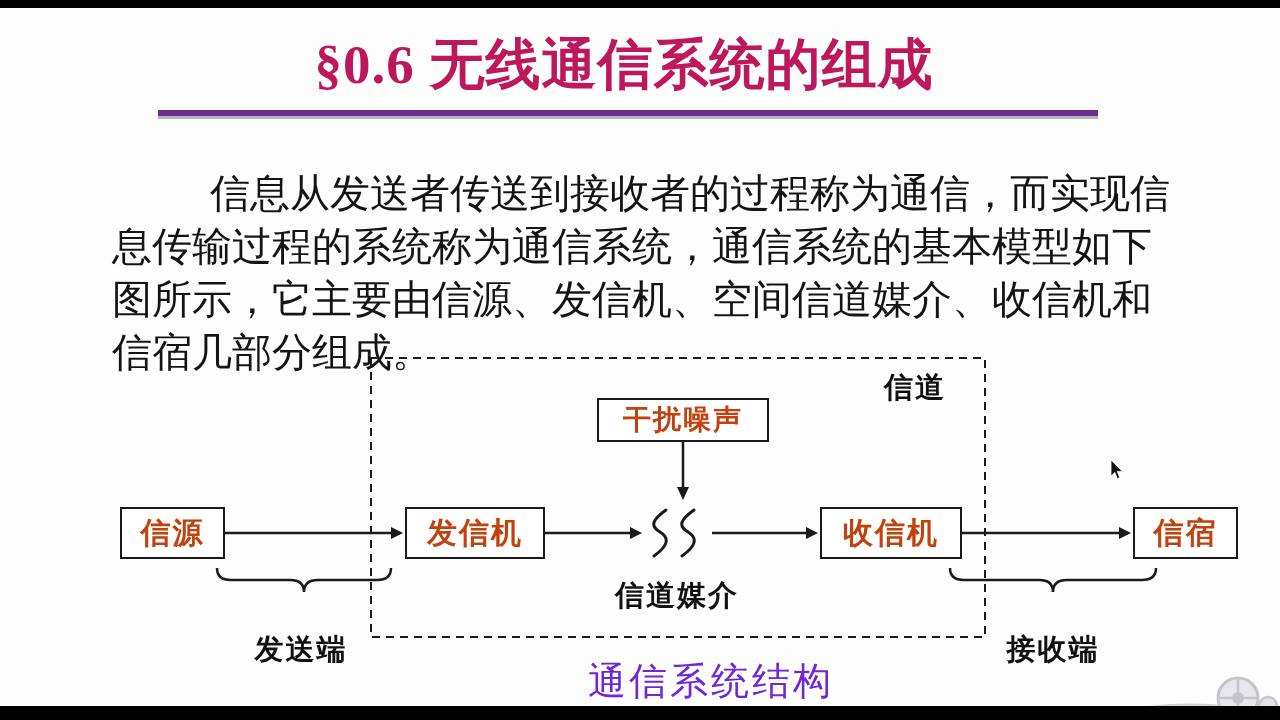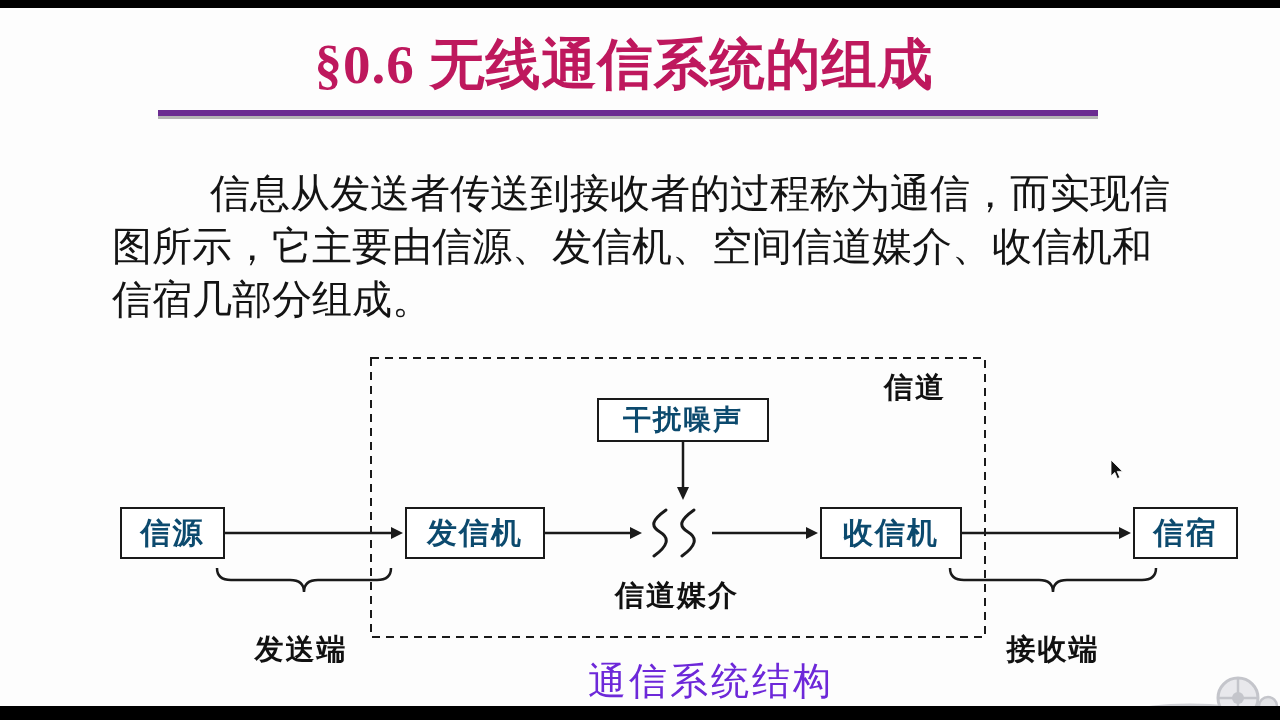--- a/index.html
+++ b/index.html
@@ -28,21 +28,21 @@
     font-size:40px; line-height:53px; color:#141414;margin-top:20px;
   }
   .para .line.first { text-indent:98px; }
 
   .diagram { position:absolute; top:350px; left:0; width:1280px; height:370px; }
   .diagram svg.gfx { position:absolute; top:0; left:0; }
 
   .dbox {
     position:absolute; border:2.5px solid #1a1a1a; background:#fff;
     display:flex; align-items:center; justify-content:center;
-    font-weight:700; font-size:30px; color:#0c4a6e; letter-spacing:2px;
+    font-weight:700; font-size:30px; color:#c2410c; letter-spacing:2px;
   }
   .dlabel {
     position:absolute; font-weight:700; font-size:29px; color:#111;
     text-align:center; letter-spacing:2px;
   }
   .caption {
     position:absolute; top:306px; left:511px; width:400px;
     text-align:center; font-size:38px; font-weight:400; color:#6d28d9;
     letter-spacing:3px;
   }
@@ -54,20 +54,21 @@
 <body>
 
 <div class="bar bar-top"></div>
 <div class="bar bar-bottom"></div>
 
 <div class="title">§0.6 无线通信系统的组成</div>
 <div class="rule" style="background: rgb(107, 44, 145);"></div>
 
 <div class="para">
   <div class="line first">信息从发送者传送到接收者的过程称为通信，而实现信</div>
+  <div class="line">息传输过程的系统称为通信系统，通信系统的基本模型如下</div>
   <div class="line">图所示，它主要由信源、发信机、空间信道媒介、收信机和</div>
   <div class="line">信宿几部分组成。</div>
 </div>
 
 <div class="diagram">
 
   <svg class="gfx" width="1280" height="370" viewBox="0 0 1280 370">
 
     <rect x="371" y="8" width="614" height="279" fill="none" stroke="#1a1a1a" stroke-width="2" stroke-dasharray="8 6"></rect>
 

